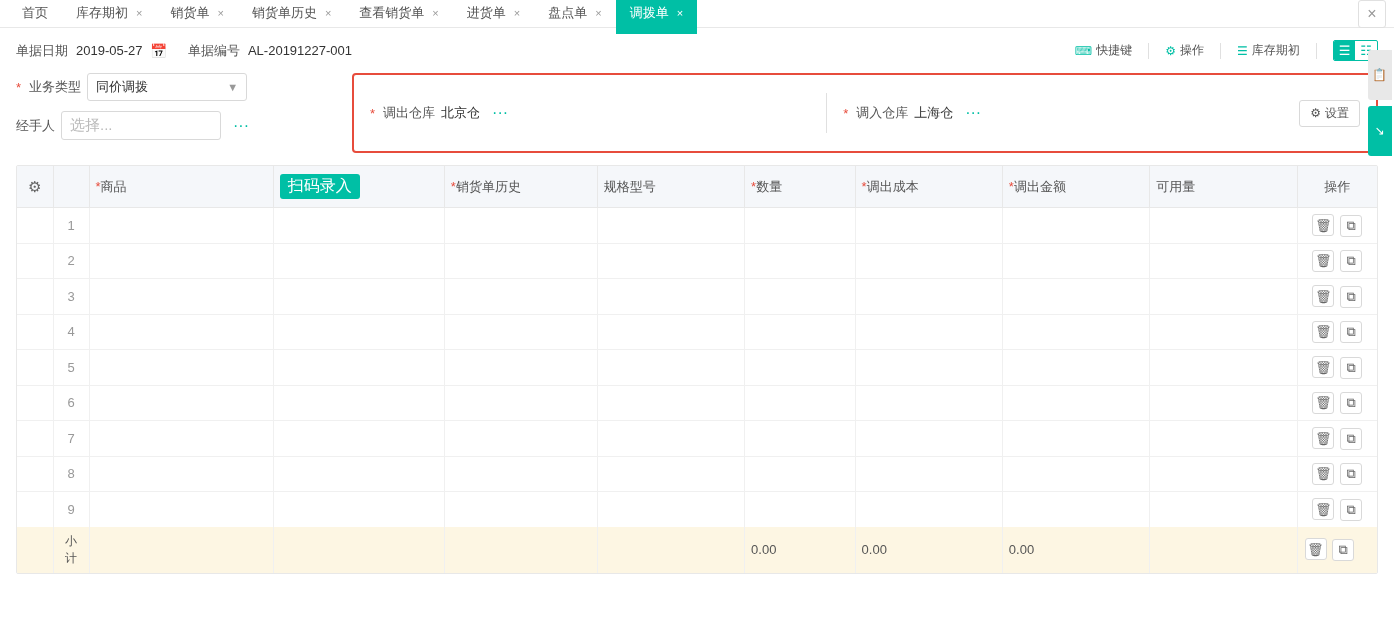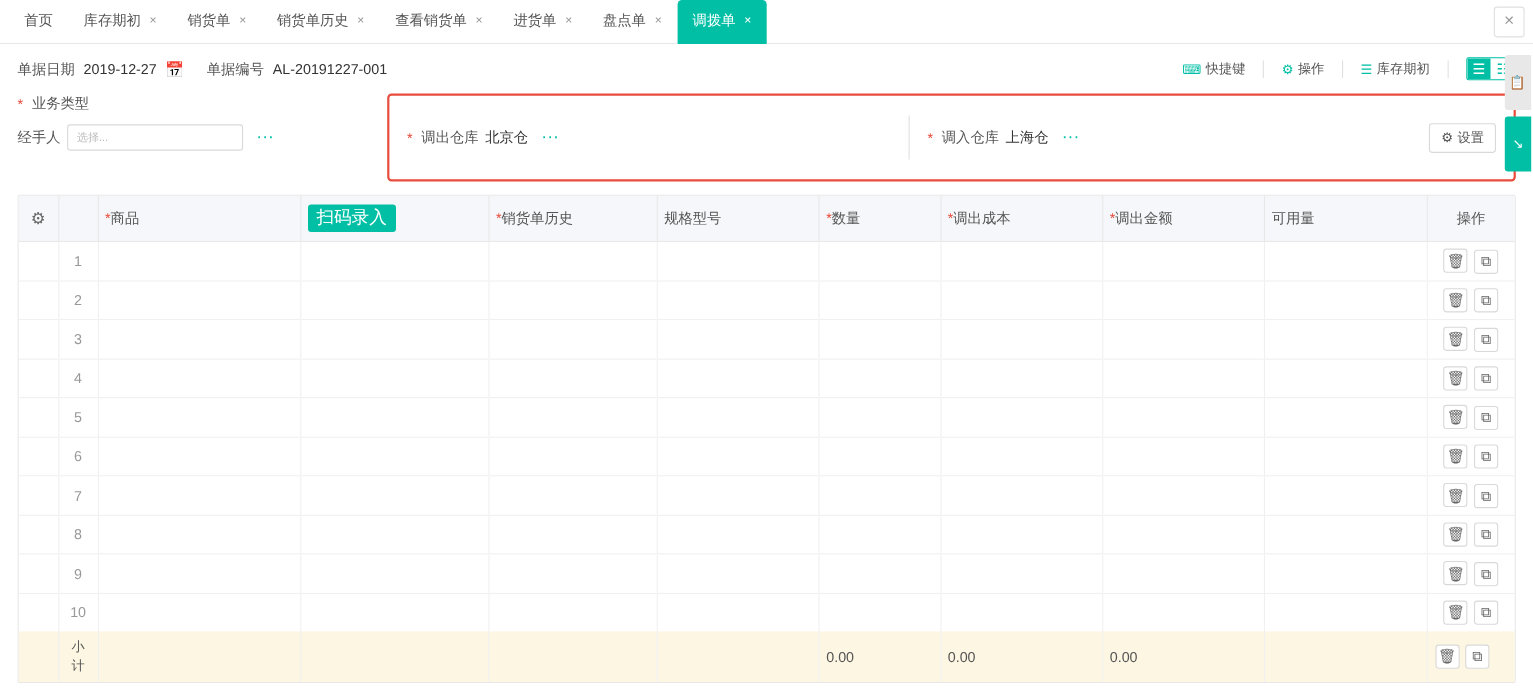--- a/index.html
+++ b/index.html
@@ -4,21 +4,21 @@
   <style>
     * { box-sizing: border-box; margin: 0; padding: 0; }
     body { font-family: 'Microsoft YaHei', Arial, sans-serif; font-size: 13px; color: #333; background: #fff; overflow: hidden; }
 
     
     .tab-bar {
       display: flex;
       align-items: center;
       border-bottom: 1px solid #e8e8e8;
       background: #fff;
-      height: 40px;
+      height: 28px;
       padding: 0 8px;
     }
     .tab-item {
       display: flex;
       align-items: center;
       padding: 0 14px;
       height: 40px;
       cursor: pointer;
       font-size: 13px;
       color: #555;
@@ -154,21 +154,21 @@
       height: 40px;
       background: #e0e0e0;
       margin: 0 16px;
     }
     .warehouse-section {
       display: flex;
       align-items: center;
       flex: 1;
       gap: 6px;
     }
-    .person-placeholder { color: #bbb; font-size: 10px; }
+    .person-placeholder { color: #bbb; font-size: 15px; }
     .settings-btn {
       display: flex;
       align-items: center;
       gap: 4px;
       border: 1px solid #d9d9d9;
       border-radius: 3px;
       padding: 4px 10px;
       cursor: pointer;
       color: #555;
       background: #fff;
@@ -335,21 +335,21 @@
   </div>
   <div class="tab-bar-spacer"></div>
   <div class="tab-bar-close-btn">×</div>
 </div>
 
 <div class="content-area">
 
   <div class="header-row">
     <div class="header-field">
       <span class="field-label">单据日期</span>
-      <span class="field-value">2019-12-27</span>
+      <span class="field-value">2019-05-27</span>
       <span class="calendar-icon">📅</span>
     </div>
     <div class="header-field">
       <span class="field-label">单据编号</span>
       <span class="field-value">AL-20191227-001</span>
     </div>
     <div class="header-spacer"></div>
     <div class="header-actions">
       <div class="header-action-btn">
         <span style="color:#00bfa5;">⌨</span>
@@ -372,20 +372,24 @@
       </div>
     </div>
   </div>
 
   <div class="form-section">
 
     <div class="form-left">
       <div class="form-field">
         <span class="required-star">*</span>
         <span class="field-label">业务类型</span>
+        <div class="select-wrapper">
+          <span class="select-text">同价调拨</span>
+          <span class="select-arrow">▼</span>
+        </div>
       </div>
       <div class="form-field">
         <span class="field-label">经手人</span>
         <div class="select-wrapper" style="min-width:160px;">
           <span class="person-placeholder">选择...</span>
         </div>
         <span class="more-dots">···</span>
       </div>
     </div>
 
@@ -575,36 +579,20 @@
             <td class="col-amount"></td>
             <td class="col-available"></td>
             <td class="col-ops">
       <span class="op-btn" title="删除">🗑</span>
       <span class="op-btn" title="复制">⧉</span>
     </td>
           </tr>
           <tr>
             <td class="col-gear"></td>
             <td class="row-num">9</td>
-            <td class="col-product"></td>
-            <td></td>
-            <td class="col-unit"></td>
-            <td class="col-spec"></td>
-            <td class="col-qty"></td>
-            <td class="col-cost"></td>
-            <td class="col-amount"></td>
-            <td class="col-available"></td>
-            <td class="col-ops">
-      <span class="op-btn" title="删除">🗑</span>
-      <span class="op-btn" title="复制">⧉</span>
-    </td>
-          </tr>
-          <tr>
-            <td class="col-gear"></td>
-            <td class="row-num">10</td>
             <td class="col-product"></td>
             <td></td>
             <td class="col-unit"></td>
             <td class="col-spec"></td>
             <td class="col-qty"></td>
             <td class="col-cost"></td>
             <td class="col-amount"></td>
             <td class="col-available"></td>
             <td class="col-ops">
       <span class="op-btn" title="删除">🗑</span>

